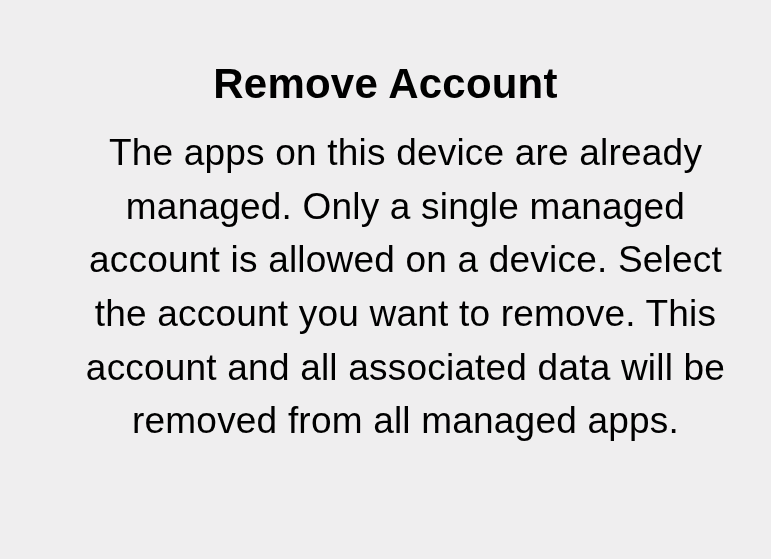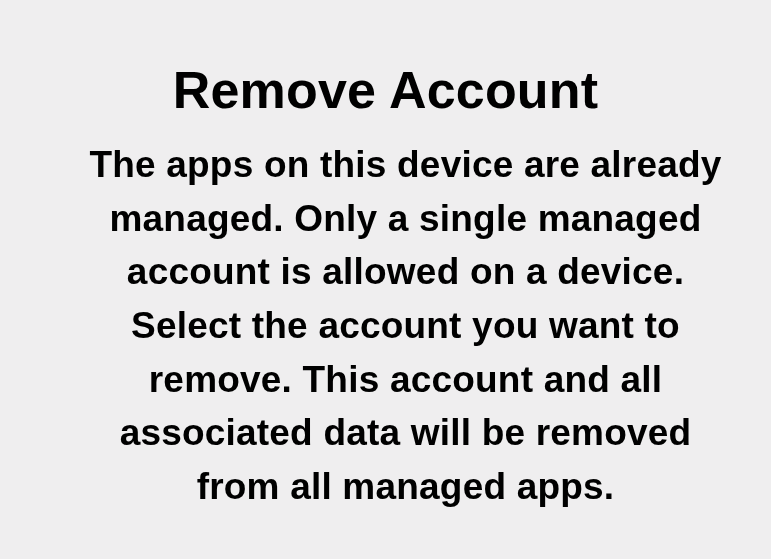--- a/index.html
+++ b/index.html
@@ -14,29 +14,29 @@
       font-family: -apple-system, BlinkMacSystemFont, "Segoe UI", Helvetica, Arial, sans-serif;
       position: relative;
       border-radius: 18px 18px 0 0;
       overflow: hidden;
     }
     .dialog-content {
       padding: 60px 35px 0 35px;
       text-align: center;
     }
     .dialog-title {
-      font-size: 52px;
+      font-size: 42px;
       font-weight: 700;
       color: #000;
       margin-bottom: 18px;
       letter-spacing: 0.2px;
     }
     .dialog-message {
       font-size: 37px;
-      font-weight: 700;
+      font-weight: 400;
       color: #000;
       line-height: 1.45;
       letter-spacing: 0.2px;
       margin-left: 40px;
     }
   </style>
 </head>
 <body>
 
 <div class="dialog-content">

